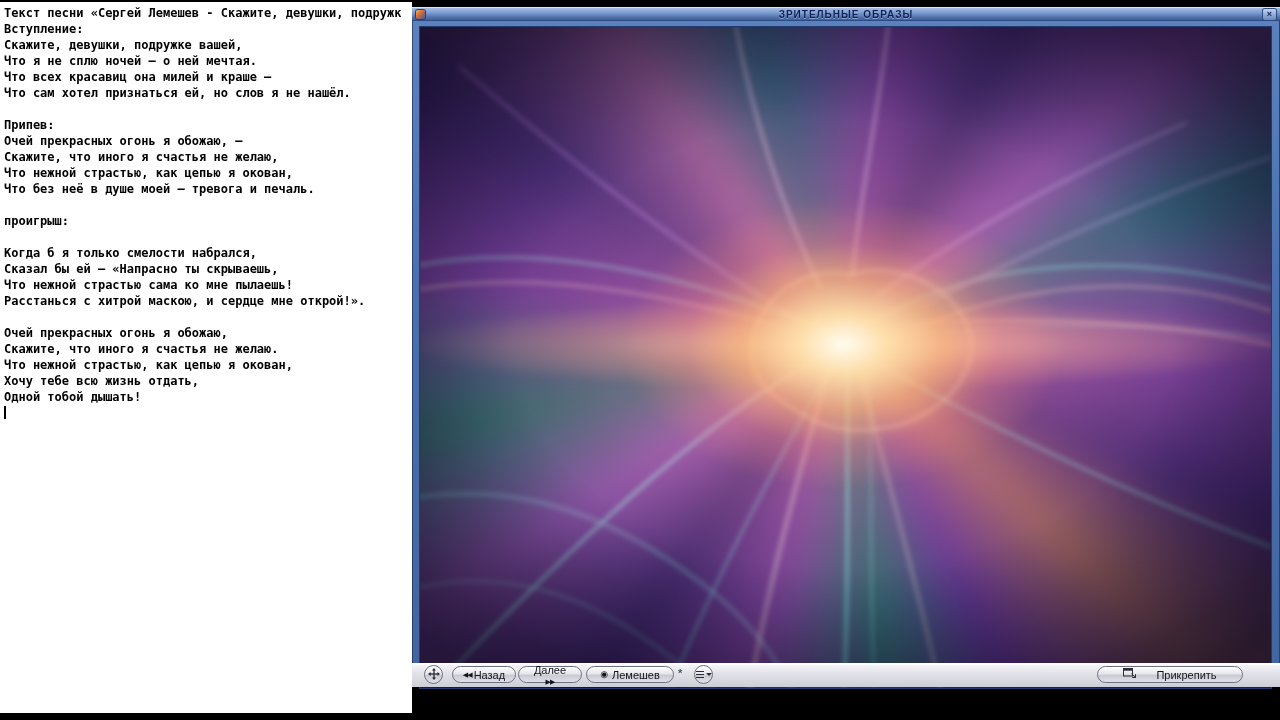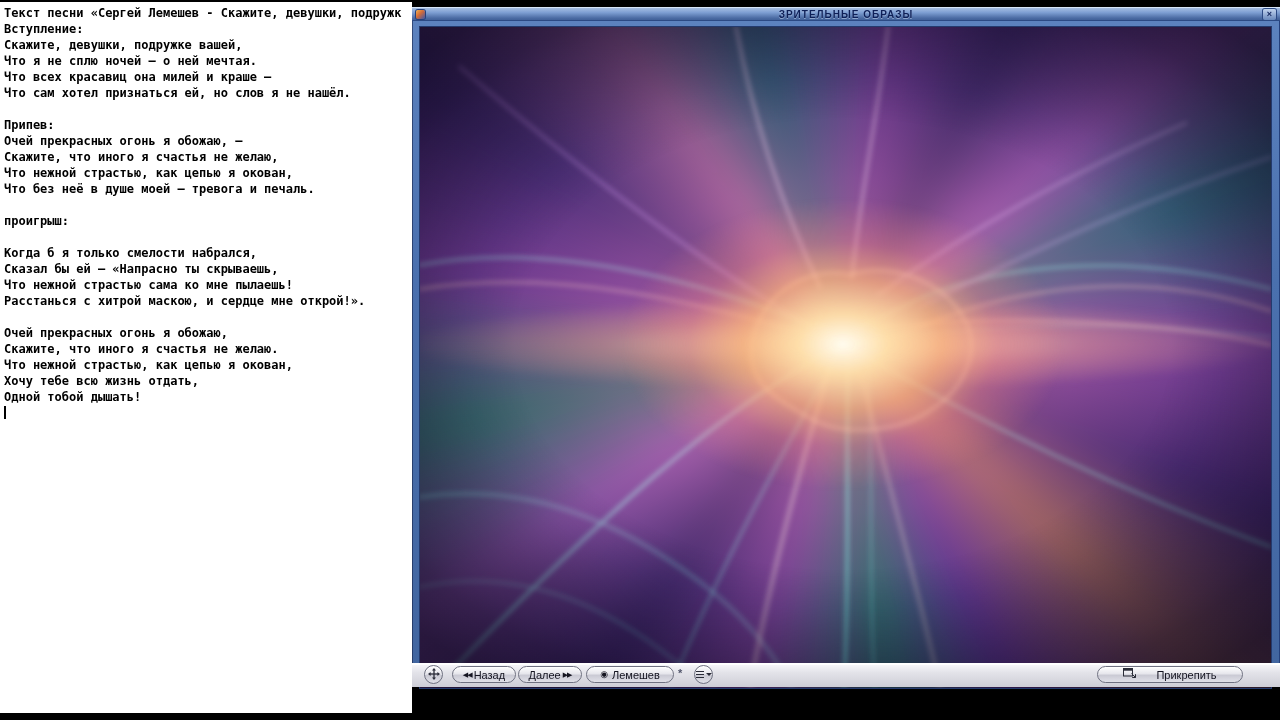--- a/index.html
+++ b/index.html
@@ -58,21 +58,21 @@
     background:linear-gradient(180deg,#fbfbfd,#e3e3e9 40%,var(--control-bar,#cdcdd6));
     box-shadow:inset 0 2px 0 #ffffff, inset 0 1px 0 #9aa2b4;}
   .pill-btn,.circle-btn{position:absolute;top:3px;display:flex;align-items:center;justify-content:center;
     gap:2px;height:17px;border:1px solid #6e7080;border-radius:9px;padding:0;cursor:pointer;
     background:linear-gradient(180deg,#ffffff,#e6e6ec 45%,#cacad4 55%,#e0e0e8);
     box-shadow:inset 0 1px 0 #fff;font-family:"Liberation Sans",sans-serif;font-size:11px;
     color:var(--button-text,#141420);}
   .circle-btn{width:19px;height:19px;top:2px;border-radius:50%;}
   .btn-move{left:12px;}
   .btn-back{left:40px;width:64px;}
-  .btn-next{left:106px;width:64px;}
+  .btn-next{left:106px;width:64px;flex-direction:column;}
   .btn-random{left:174px;width:88px;gap:4px;}
   .btn-list{left:282px;flex-direction:row;gap:1px;}
   .btn-pin{right:37px;width:146px;gap:19px;}
   .arrows{font-size:7px;letter-spacing:-1px;line-height:1;}
   .rnd-icon{font-size:9px;line-height:1;}
   .sparkle{position:absolute;top:4px;left:266px;font-size:11px;font-weight:bold;color:#50546a;}
   .list-glyph{display:inline-block;}
   .list-glyph i{display:block;width:8px;height:1.5px;background:#2a2c38;margin:1.5px 0;}
   .list-caret{width:0;height:0;border-left:3px solid transparent;border-right:3px solid transparent;
     border-top:3px solid #2a2c38;margin-left:1px;}

